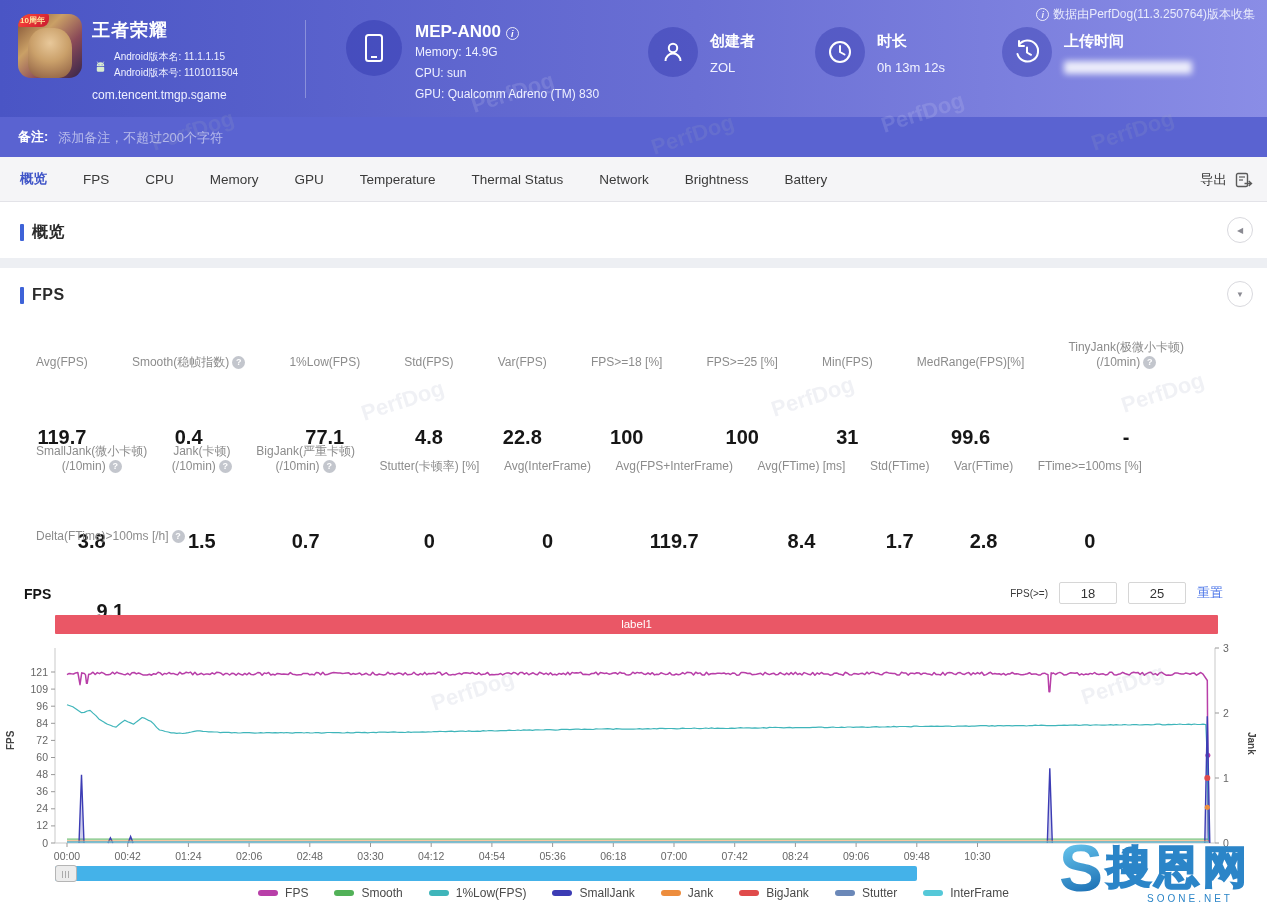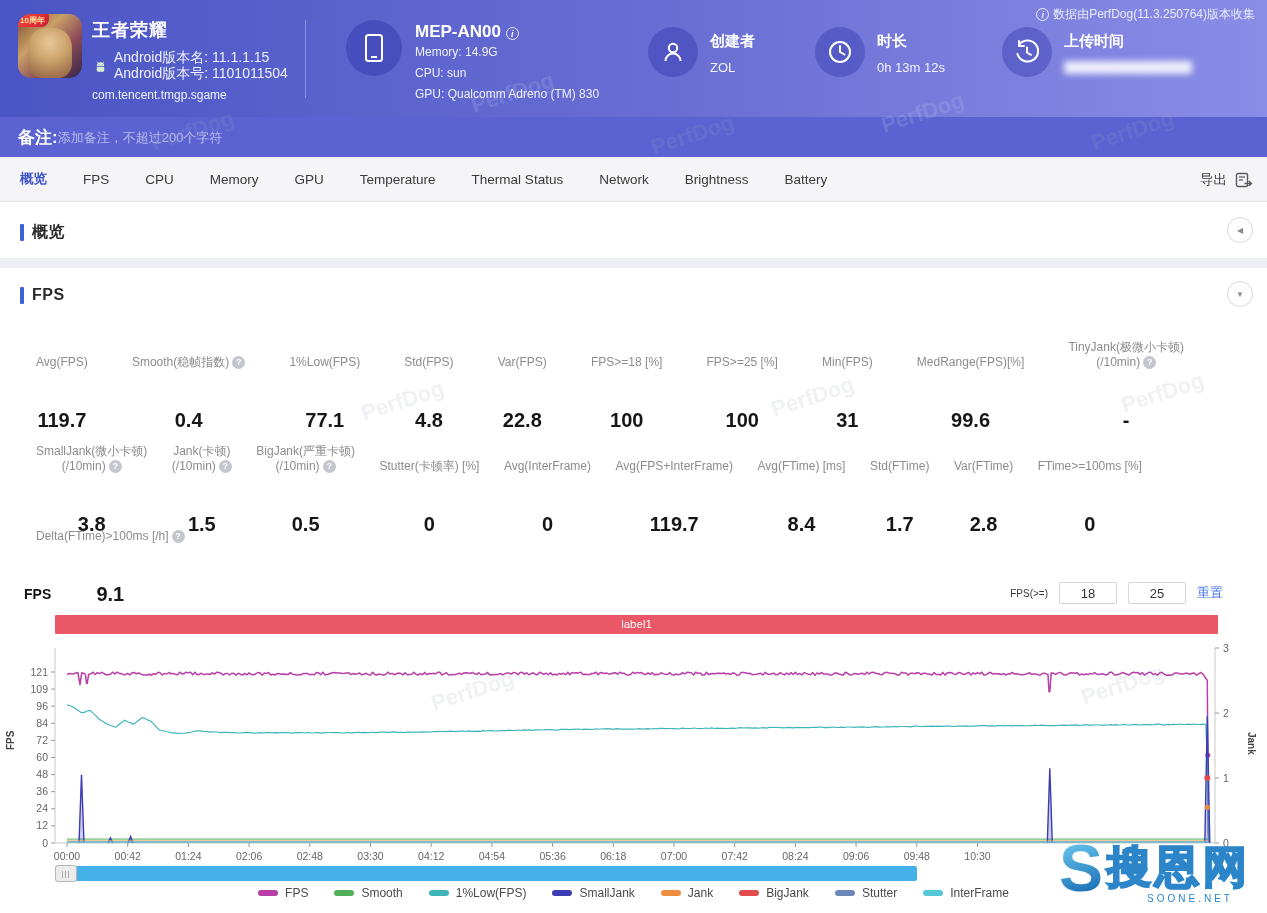--- a/index.html
+++ b/index.html
@@ -12,21 +12,21 @@
   .game-icon { position:absolute; left:18px; top:14px; width:64px; height:64px; border-radius:13px;
     background:linear-gradient(135deg,#7a4a30 0%,#caa066 35%,#8a4a58 65%,#35244a 100%); overflow:hidden; }
   .game-badge { position:absolute; left:0; top:0; background:linear-gradient(135deg,#ff4a3a,#c81830);
     color:#ffe9a0; font-size:8px; font-weight:700; padding:1px 4px 1px 2px; border-radius:10px 2px 8px 2px; }
   .game-face { position:absolute; left:10px; top:14px; width:44px; height:50px; border-radius:40% 40% 30% 30%;
     background:radial-gradient(circle at 50% 30%,#e8c89a 0%,#caa06a 45%,#8a5a40 100%); }
   .game-info { position:absolute; left:92px; top:18px; }
   .game-title { font-size:18px; font-weight:700; letter-spacing:1px; }
   .android-row { display:flex; margin-top:7px; }
   .android-glyph { width:13px; margin:4px 7px 0 2px; flex:0 0 auto; }
-  .ver-line { font-size:14px; line-height:16px; color:#eef0ff; }
+  .ver-line { font-size:10px; line-height:16px; color:#eef0ff; }
   .pkg-line { font-size:12px; margin-top:7px; color:#eef0ff; }
   .hdr-divider { position:absolute; left:305px; top:20px; width:1px; height:78px; background:rgba(255,255,255,.3); }
   .circle-ico { position:absolute; border-radius:50%; background:rgba(28,33,158,.32); display:flex; align-items:center; justify-content:center; }
   .dev-circle { left:346px; top:20px; width:56px; height:56px; }
   .creator-circle { left:648px; top:27px; width:50px; height:50px; }
   .time-circle { left:815px; top:27px; width:50px; height:50px; }
   .upload-circle { left:1002px; top:27px; width:50px; height:50px; }
   .dev-info { position:absolute; left:415px; top:22px; }
   .dev-name { font-size:17px; font-weight:700; }
   .dev-line { font-size:12px; line-height:21px; color:#eef0ff; }
@@ -34,21 +34,21 @@
   .meta-label { font-size:15px; font-weight:700; }
   .meta-value { font-size:13px; margin-top:9px; color:#f2f3ff; }
   .blur-block { width:128px; height:13px; margin-top:10px; background:rgba(255,255,255,.85); filter:blur(3px); border-radius:2px; }
   .hdr-note { position:absolute; top:6px; right:12px; font-size:12px; color:#e8eafc; display:flex; align-items:center; gap:4px; }
   .i-circle { display:inline-block; width:13px; height:13px; border:1px solid rgba(255,255,255,.85); border-radius:50%;
     font-size:9px; line-height:12px; text-align:center; font-style:italic; font-weight:700; }
 
   
   .remark-bar { position:absolute; left:0; top:117px; width:1267px; height:40px; background:#5a63d1;
     display:flex; align-items:center; padding-left:18px; }
-  .remark-label { color:#fff; font-size:17px; font-weight:700; }
+  .remark-label { color:#fff; font-size:13px; font-weight:700; margin-right:10px; }
   .remark-input { background:transparent; border:none; outline:none; color:#fff; font-size:13px; width:560px;
     font-family:"Liberation Sans",sans-serif; }
   .remark-input::placeholder { color:rgba(255,255,255,.55); }
 
   
   .tab-bar { position:absolute; left:0; top:157px; width:1267px; height:45px; background:#f5f5f7;
     border-bottom:1px solid #e3e3e8; display:flex; align-items:center; padding-left:20px; }
   .tab-list { display:flex; gap:36px; align-items:center; }
   .tab { font-size:13.5px; color:#3a3a3a; cursor:pointer; white-space:nowrap; }
   .tab.active { color:#4055c8; font-weight:700; }
@@ -69,21 +69,21 @@
   .stats-row { position:absolute; display:flex; justify-content:space-between; }
   .row1 { left:36px; top:66px; width:1148px; }
   .row2 { left:36px; top:170px; width:1106px; }
   .row3 { left:36px; top:240px; }
   .stat { display:flex; flex-direction:column; align-items:center;gap:32px; }
   .stat-label { display:flex; flex-direction:column; justify-content:flex-end; align-items:center; height:36px;
     font-size:12px; color:#8c8c8c; text-align:center; }
   .lbl-line { line-height:15px; white-space:nowrap; }
   .help-icon { display:inline-block; width:13px; height:13px; background:#c3c6cd; color:#fff; border-radius:50%;
     font-size:9px; line-height:13px; text-align:center; font-weight:700; margin-left:3px; vertical-align:1px; cursor:pointer; }
-  .stat-value { font-size:20px; font-weight:700; color:#161616; margin-top:7px; }
+  .stat-value { font-size:20px; font-weight:700; color:#161616; margin-top:24px; }
 
   
   .chart-title { position:absolute; left:24px; top:318px; font-size:14px; font-weight:700; color:#141414; }
   .chart-controls { position:absolute; right:44px; top:314px; display:flex; align-items:center; gap:11px; }
   .ctl-label { font-size:10px; color:#3a3a3a; }
   .fps-input { width:58px; height:22px; border:1px solid #d6d6d6; border-radius:2px; text-align:center;
     font-size:13px; color:#333; font-family:"Liberation Sans",sans-serif; outline:none; }
   .reset-link { font-size:13px; color:#4a74e8; cursor:pointer; }
   .label-bar { position:absolute; left:55px; top:347px; width:1163px; height:19px; background:#ea5766;
     color:#fff; font-size:11.5px; text-align:center; line-height:19px; border-radius:1px; }
@@ -316,21 +316,21 @@
               <div class="lbl-line">Jank(卡顿)</div>
               <div class="lbl-line">(/10min)<span class="help-icon">?</span></div>
             </div>
             <div class="stat-value">1.5</div>
           </div>
           <div class="stat">
             <div class="stat-label">
               <div class="lbl-line">BigJank(严重卡顿)</div>
               <div class="lbl-line">(/10min)<span class="help-icon">?</span></div>
             </div>
-            <div class="stat-value">0.5</div>
+            <div class="stat-value">0.7</div>
           </div>
           <div class="stat">
             <div class="stat-label">
               <div class="lbl-line">Stutter(卡顿率) [%]</div>
             </div>
             <div class="stat-value">0</div>
           </div>
           <div class="stat">
             <div class="stat-label">
               <div class="lbl-line">Avg(InterFrame)</div>

